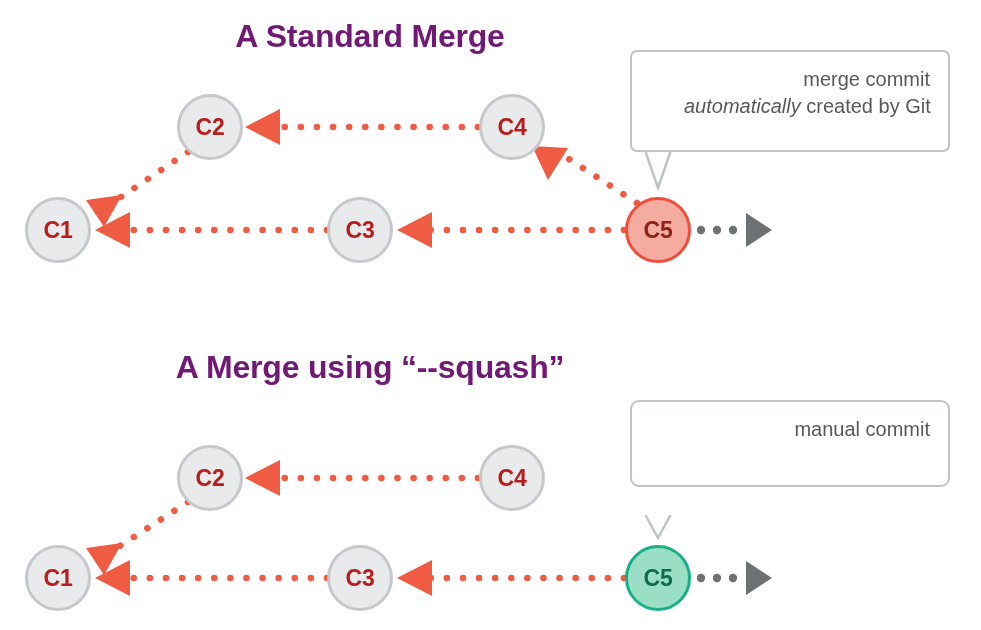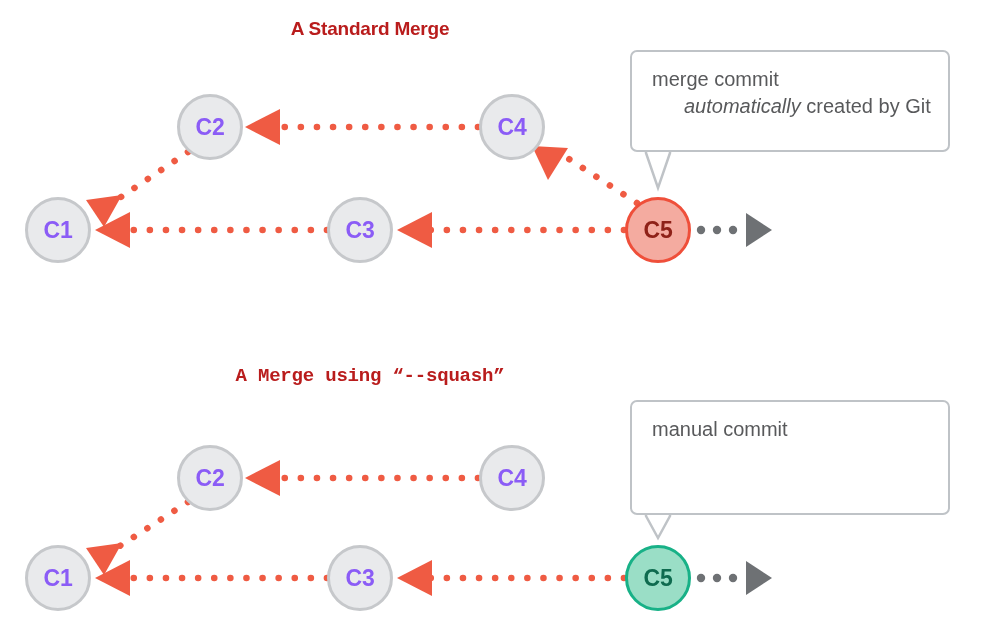--- a/index.html
+++ b/index.html
@@ -7,56 +7,56 @@
     width:981px;height:630px;background:#ffffff;
     font-family:"Liberation Sans", sans-serif;
     overflow:hidden;position:relative;
   }
   .stage{position:absolute;left:0;top:0;width:981px;height:630px;}
   svg.layer{position:absolute;left:0;top:0;width:981px;height:630px;}
 
   .diagram-title{
     position:absolute;
     font-weight:bold;
-    color:#b91c1c;
-    font-size:19px;
+    color:#701a75;
+    font-size:32px;
     letter-spacing:-0.2px;
     white-space:nowrap;
   }
   #title-standard{left:0;top:18px;width:740px;text-align:center;}
-  #title-squash{left:0;top:365px;width:740px;text-align:center;font-family:Liberation Mono, monospace;}
+  #title-squash{left:0;top:349px;width:740px;text-align:center;}
 
   .node{
     position:absolute;
     width:66px;height:66px;border-radius:50%;
     box-sizing:border-box;
     display:flex;align-items:center;justify-content:center;
     font-weight:bold;font-size:23px;
     letter-spacing:-0.3px;
   }
-  .node.gray{background:#e9eaec;border:3.5px solid #c6c8cb;color:#8b5cf6;}
+  .node.gray{background:#e9eaec;border:3.5px solid #c6c8cb;color:#b91c1c;}
   .node.red{background:#f4aba0;border:3.5px solid #ef4f3a;color:#8e2118;}
   .node.green{background:#9adec6;border:3.5px solid #18b187;color:#0f6b4f;}
 
   .callout{
     position:absolute;
     box-sizing:border-box;
     background:#ffffff;
     border:2.5px solid #bfc3c7;
     border-radius:7px;
     color:#58595b;
     font-size:20px;
     line-height:27px;
     padding:14px 18px 14px 20px;
   }
   .callout em{font-style:italic;margin-left:32px;}
   #callout-merge{left:630px;top:50px;width:320px;height:102px;}
-  #callout-manual{left:630px;top:400px;width:320px;height:115px;}
+  #callout-manual{left:630px;top:400px;width:320px;height:87px;border-radius:9px;}
 
-  .callout-line{white-space:nowrap;}
+  .callout-line{white-space:nowrap;text-align:right;}
 </style>
 </head>
 <body>
 
 <div class="stage">
 
   <svg class="layer" viewBox="0 0 981 630">
     <defs>
       <style>
         .dotted{stroke:#ef5b43;stroke-width:6.5;stroke-linecap:round;stroke-dasharray:0.1 16;fill:none;}

